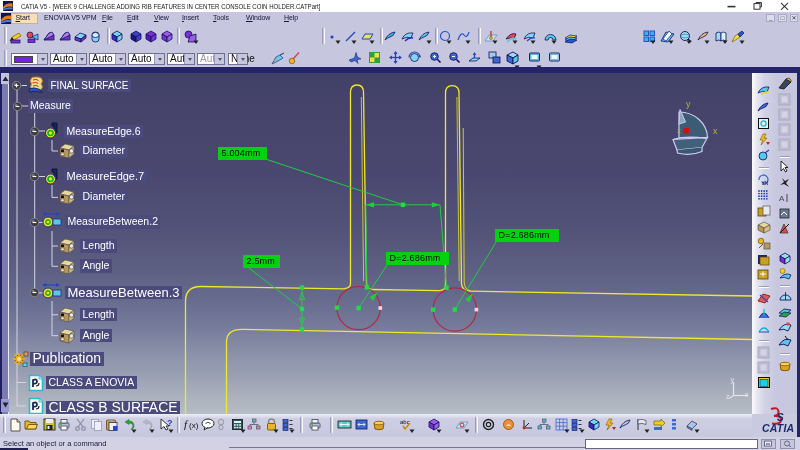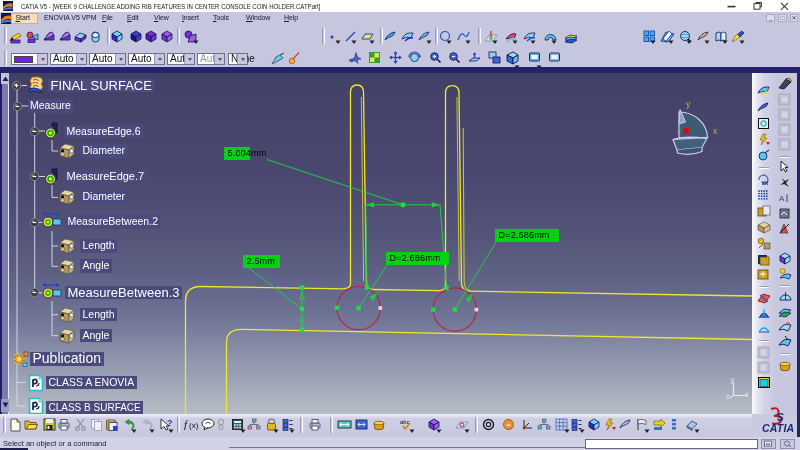--- a/index.html
+++ b/index.html
@@ -460,21 +460,21 @@
       <circle cx="4.5" cy="4.5" r="4.2" fill="#3c3c44" stroke="#909098" stroke-width="0.8"></circle>
       <circle cx="3.2" cy="3.2" r="1.5" fill="#77777f"></circle>
       <line x1="2.6" y1="4.5" x2="6.4" y2="4.5" stroke="#fff" stroke-width="1.1"></line>
       <line x1="4.5" y1="2.6" x2="4.5" y2="6.4" stroke="#fff" stroke-width="1.1"></line>
     </svg>
     <svg class="abs" style="left:27px;top:3px" width="18" height="18" viewBox="0 0 18 18">
       <path d="M5,1.5 Q12,0 14.5,2.5 Q16.5,5 14,8 Q16.5,10.5 14.5,13 Q10,16 5,14 Q2.5,11 4.5,8 Q2,4.5 5,1.5 Z" fill="#f2dc8c" stroke="#c08820" stroke-width="0.9"></path>
       <path d="M6,4 Q9,2.5 11.5,4.5 M5.5,7 Q9,5.5 11,7.5 M6,10 Q9,8.5 11.5,10.5" stroke="#cc3322" stroke-width="1" fill="none"></path>
       <path d="M2,13 Q7,10.5 13,13.5 L15.5,16.5 Q8,14 2.5,16 Z" fill="#2858c8" stroke="#101060" stroke-width="0.7"></path>
     </svg>
-    <div class="tree-box" style="left:48px;top:5.5px;font-size:13px">FINAL SURFACE</div>
+    <div class="tree-box" style="left:48px;top:5.5px;font-size:10px">FINAL SURFACE</div>
     <svg class="abs" style="left:12.5px;top:28.5px" width="9" height="9" viewBox="0 0 9 9">
       <circle cx="4.5" cy="4.5" r="4.2" fill="#3c3c44" stroke="#909098" stroke-width="0.8"></circle>
       <circle cx="3.2" cy="3.2" r="1.5" fill="#77777f"></circle>
       <line x1="2.6" y1="4.5" x2="6.4" y2="4.5" stroke="#fff" stroke-width="1.1"></line>
     </svg>
     <div class="tree-box" style="left:27.5px;top:26px;font-size:10.5px">Measure</div>
     <svg class="abs" style="left:30px;top:53.5px" width="9" height="9" viewBox="0 0 9 9">
       <circle cx="4.5" cy="4.5" r="4.2" fill="#3c3c44" stroke="#909098" stroke-width="0.8"></circle>
       <circle cx="3.2" cy="3.2" r="1.5" fill="#77777f"></circle>
       <line x1="2.6" y1="4.5" x2="6.4" y2="4.5" stroke="#fff" stroke-width="1.1"></line>
@@ -601,22 +601,22 @@
       <path d="M5,13 L5,6 Q9,4.5 9,7.5 Q9,10 5.5,9.5" fill="none" stroke="#182858" stroke-width="1.8"></path>
       <path d="M8,12 A3,3 0 0 0 11,9" fill="none" stroke="#182858" stroke-width="1.2"></path>
     </svg>
     <div class="tree-box" style="left:46px;top:302.5px;font-size:10.5px">CLASS A ENOVIA</div>
     <svg class="abs" style="left:28px;top:324px" width="16" height="18" viewBox="0 0 16 18">
       <path d="M1.5,1.5 L11,1.5 L14.5,5 L14.5,16.5 L1.5,16.5 Z" fill="#fffff0" stroke="#28b8d8" stroke-width="1.6"></path>
       <path d="M11,1.5 L11,5 L14.5,5" fill="#b8ecf4" stroke="#28b8d8" stroke-width="0.8"></path>
       <path d="M5,13 L5,6 Q9,4.5 9,7.5 Q9,10 5.5,9.5" fill="none" stroke="#182858" stroke-width="1.8"></path>
       <path d="M8,12 A3,3 0 0 0 11,9" fill="none" stroke="#182858" stroke-width="1.2"></path>
     </svg>
-    <div class="tree-box" style="left:46px;top:328px;font-size:10px">CLASS B SURFACE</div>
-    <div class="dim" style="left:224px;top:74px;width:26px">5.004mm</div>
+    <div class="tree-box" style="left:46px;top:328px;font-size:14px">CLASS B SURFACE</div>
+    <div class="dim" style="left:218px;top:74px;width:49px">5.004mm</div>
     <div class="dim" style="left:243px;top:182px;width:37px">2.5mm</div>
     <div class="dim" style="left:386px;top:179px;width:63px">D=2.686mm</div>
     <div class="dim" style="left:495px;top:156px;width:64px">D=2.686mm</div>
   </div>
 <div class="abs" style="left:752px;top:73px;width:3px;height:307px;background:rgba(22,22,80,0.55)"></div>
 <div class="abs" id="rtb"></div>
 <div class="abs" id="rborder"></div>
 <svg class="abs" style="left:757px;top:84px" width="13" height="13" viewBox="0 0 13 13">
     <path d="M1,9 Q4,2 12,3 L10,8 Q6,6 1,9 Z" fill="#58c8e8" stroke="#101060" stroke-width="0.8"></path>
     <path d="M4,11 Q8,7 12,8" fill="none" stroke="#e8d020" stroke-width="1.4"></path>

